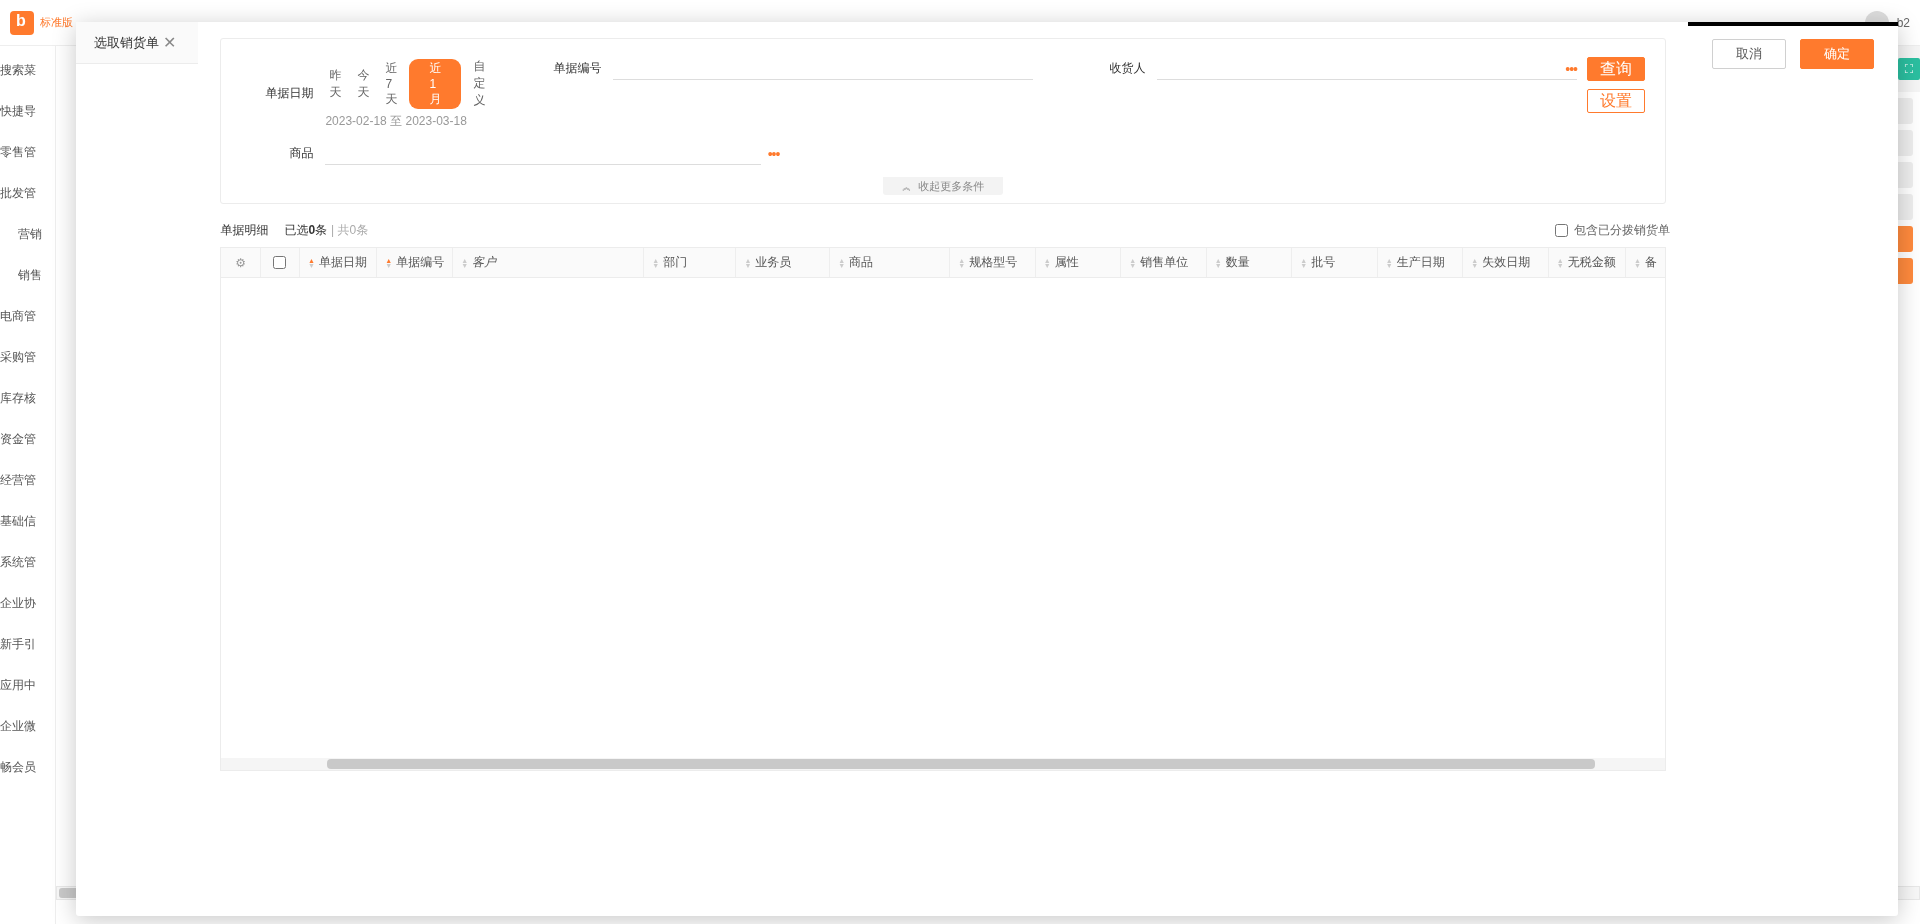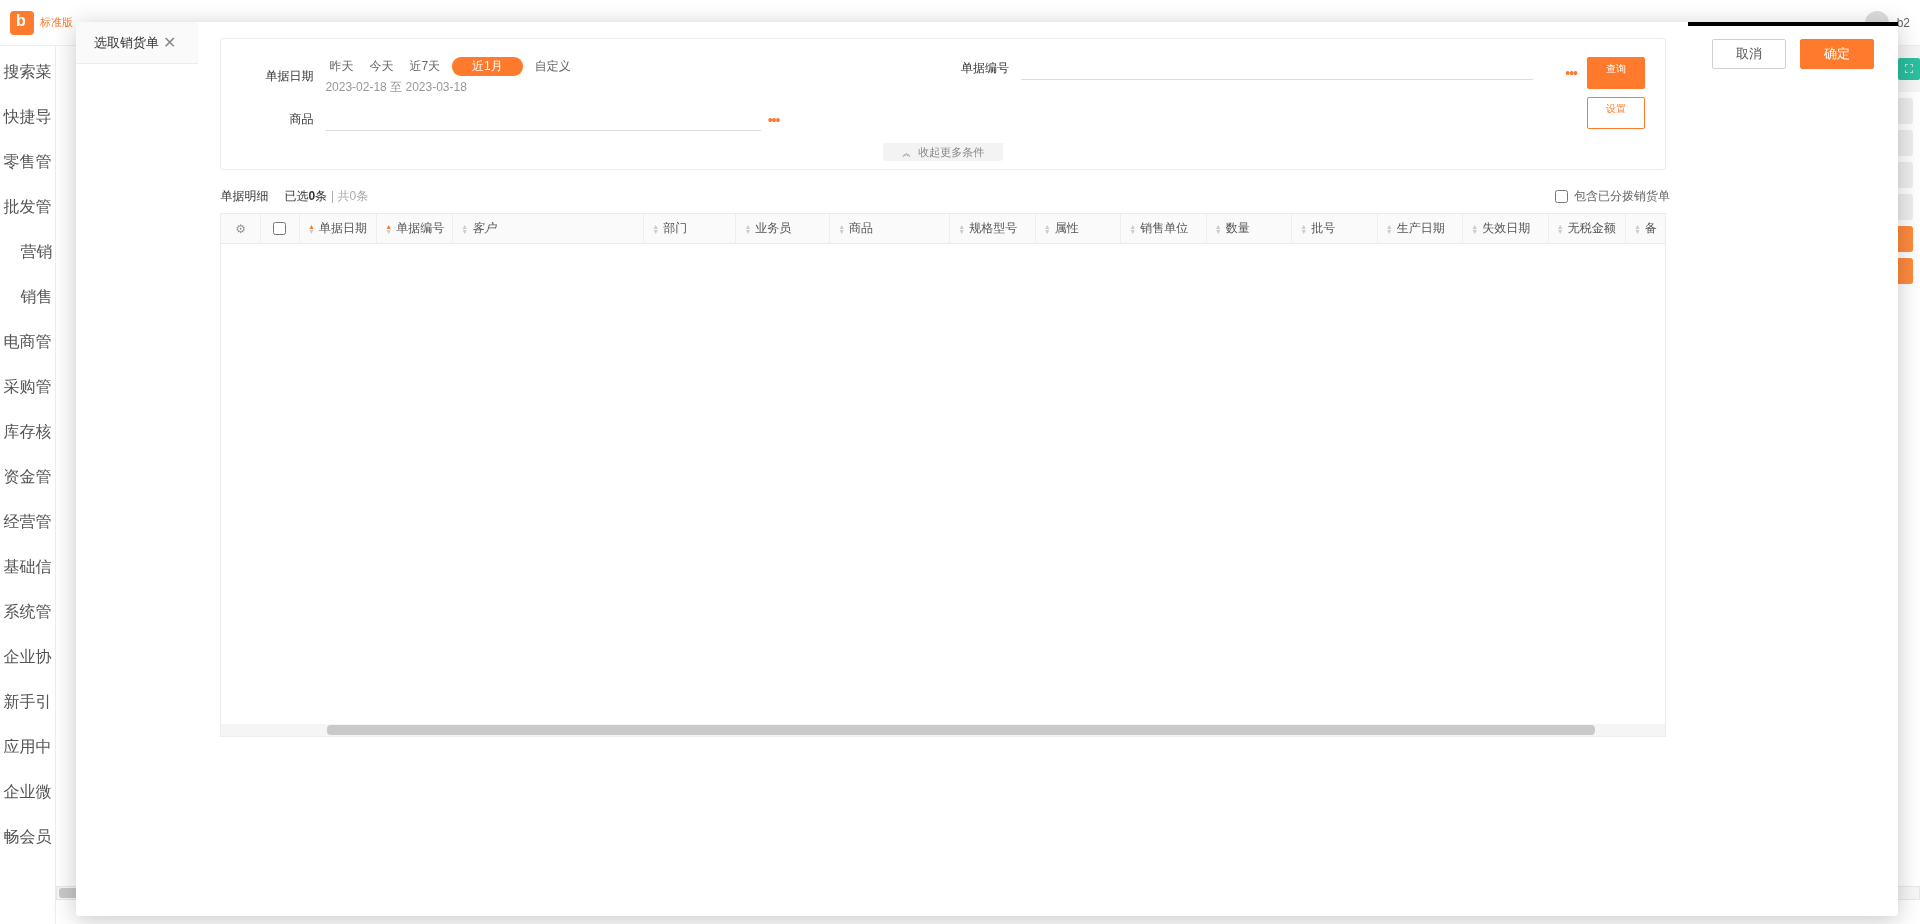--- a/index.html
+++ b/index.html
@@ -7,21 +7,21 @@
 
 
 .app-bg { position: absolute; top: 0; left: 0; right: 0; bottom: 0; }
 .bg-header { height: 46px; background: #fff; border-bottom: 1px solid #eee; display: flex; align-items: center; padding: 0 10px; }
 .logo { width: 24px; height: 24px; background: #ff7a2d; border-radius: 4px; display: inline-block; margin-right: 6px; position: relative; }
 .logo::after { content: "b"; color: #fff; font-weight: bold; font-size: 16px; position: absolute; left: 6px; top: 1px; }
 .logo-text { color: #ff7a2d; font-size: 11px; }
 .bg-header-right { margin-left: auto; display: flex; align-items: center; gap: 8px; color: #666; }
 .avatar { width: 24px; height: 24px; border-radius: 50%; background: #ddd; }
 .bg-sidebar { position: absolute; left: 0; top: 46px; bottom: 0; width: 56px; background: #fff; border-right: 1px solid #eee; padding-top: 4px; }
-.bg-sidebar .sb-item { padding: 12px 0; font-size: 16px; color: #555; text-align: center; white-space: nowrap; overflow: hidden; }
+.bg-sidebar .sb-item { padding: 12px 0; font-size: 12px; color: #555; text-align: left; white-space: nowrap; overflow: hidden; }
 .bg-sidebar .sb-item.lvl2 { padding-left: 18px; }
 .bg-toolbar { position: absolute; right: 0; top: 46px; width: 1510px; height: 46px; background: #f5f5f5; }
 .bg-toolbar .tb-close { position: absolute; right: 28px; top: 12px; width: 22px; height: 22px; background: #2bbfa0; color: #fff; text-align: center; line-height: 22px; border-radius: 2px; }
 .bg-toolbar .tb-exp { position: absolute; right: 0; top: 12px; width: 22px; height: 22px; background: #2bbfa0; color: #fff; text-align: center; line-height: 22px; border-radius: 2px; }
 .bg-rightcol { position: absolute; right: 0; top: 92px; bottom: 0; width: 40px; }
 .bg-rightcol .rc { width: 26px; height: 26px; margin: 6px auto; border-radius: 3px; }
 .bg-rightcol .rc.orange { background: #ff8a3d; }
 .bg-rightcol .rc.plain { background: #eee; }
 .bg-bottom-scroll { position: absolute; left: 56px; right: 0; bottom: 24px; height: 14px; background: #f7f7f7; border: 1px solid #e8e8e8; }
 .bg-bottom-scroll .thumb { position: absolute; left: 2px; width: 20px; top: 1px; bottom: 1px; background: #c9c9c9; border-radius: 3px; }
@@ -43,21 +43,21 @@
 .date-quick { display: flex; align-items: center; gap: 8px; font-size: 12px; }
 .date-quick span { color: #666; cursor: pointer; padding: 1px 4px; }
 .date-quick span.active { background: #ff7a2d; color: #fff; border-radius: 9px; padding: 1px 20px; }
 .date-range { color: #999; font-size: 12px; margin-top: 3px; }
 .f-input { width: 100%; border: none; border-bottom: 1px solid #ddd; padding: 4px 2px; font-size: 12px; background: transparent; outline: none; }
 .f-input-wrap { width: 420px; position: relative; }
 .f-more-icon { position: absolute; right: -18px; top: 4px; color: #ff7a2d; font-size: 14px; letter-spacing: -1px; cursor: pointer; }
 .filter-actions { position: absolute; right: 20px; top: 18px; display: flex; flex-direction: column; gap: 8px; align-items: flex-end; }
 .act-row { display: flex; align-items: center; gap: 10px; }
 .more-filters-icon { color: #ff7a2d; font-size: 14px; letter-spacing: -1px; cursor: pointer; }
-.btn { display: inline-block; min-width: 58px; height: 32px; line-height: 22px; text-align: center; border-radius: 2px; font-size: 10px; cursor: pointer; padding: 0 12px; }
+.btn { display: inline-block; min-width: 58px; height: 24px; line-height: 22px; text-align: center; border-radius: 2px; font-size: 16px; cursor: pointer; padding: 0 12px; }
 .btn-primary { background: #ff7a2d; color: #fff; border: 1px solid #ff7a2d; }
 .btn-outline { background: #fff; color: #ff7a2d; border: 1px solid #ff7a2d; }
 .btn-default { background: #fff; color: #555; border: 1px solid #d0d0d0; }
 
 .collapse-bar { margin: 0 auto; width: 120px; height: 18px; line-height: 18px; text-align: center; background: #f3f3f3; color: #888; font-size: 11px; border-radius: 0 0 3px 3px; cursor: pointer; }
 .collapse-bar .chev { font-size: 9px; margin-right: 4px; }
 
 .list-header { display: flex; margin: 18px 18px 8px 22px; font-size: 12px; }
 .list-header .tab { margin-right: 16px; color: #333; }
 .list-header .sel { color: #333; }
@@ -173,20 +173,26 @@
             </div>
             <div class="date-range">2023-02-18 至 2023-03-18</div>
           </div>
         </div>
         <div class="f-group" style="flex:1">
           <div class="f-label">单据编号</div>
           <div class="f-content f-input-wrap">
             <input class="f-input" type="text" style="">
           </div>
         </div>
+        <div class="f-group" style="flex:1">
+          <div class="f-label">收货人</div>
+          <div class="f-content f-input-wrap">
+            <input class="f-input" type="text" style="">
+          </div>
+        </div>
         <div style="width:72px"></div>
       </div>
 
       <div class="filter-row">
         <div class="f-group" style="flex:0 0 520px">
           <div class="f-label" style="width:72px">商品</div>
           <div class="f-content f-input-wrap" style="width:380px">
             <input class="f-input" type="text" style="">
             <span class="f-more-icon">•••</span>
           </div>

